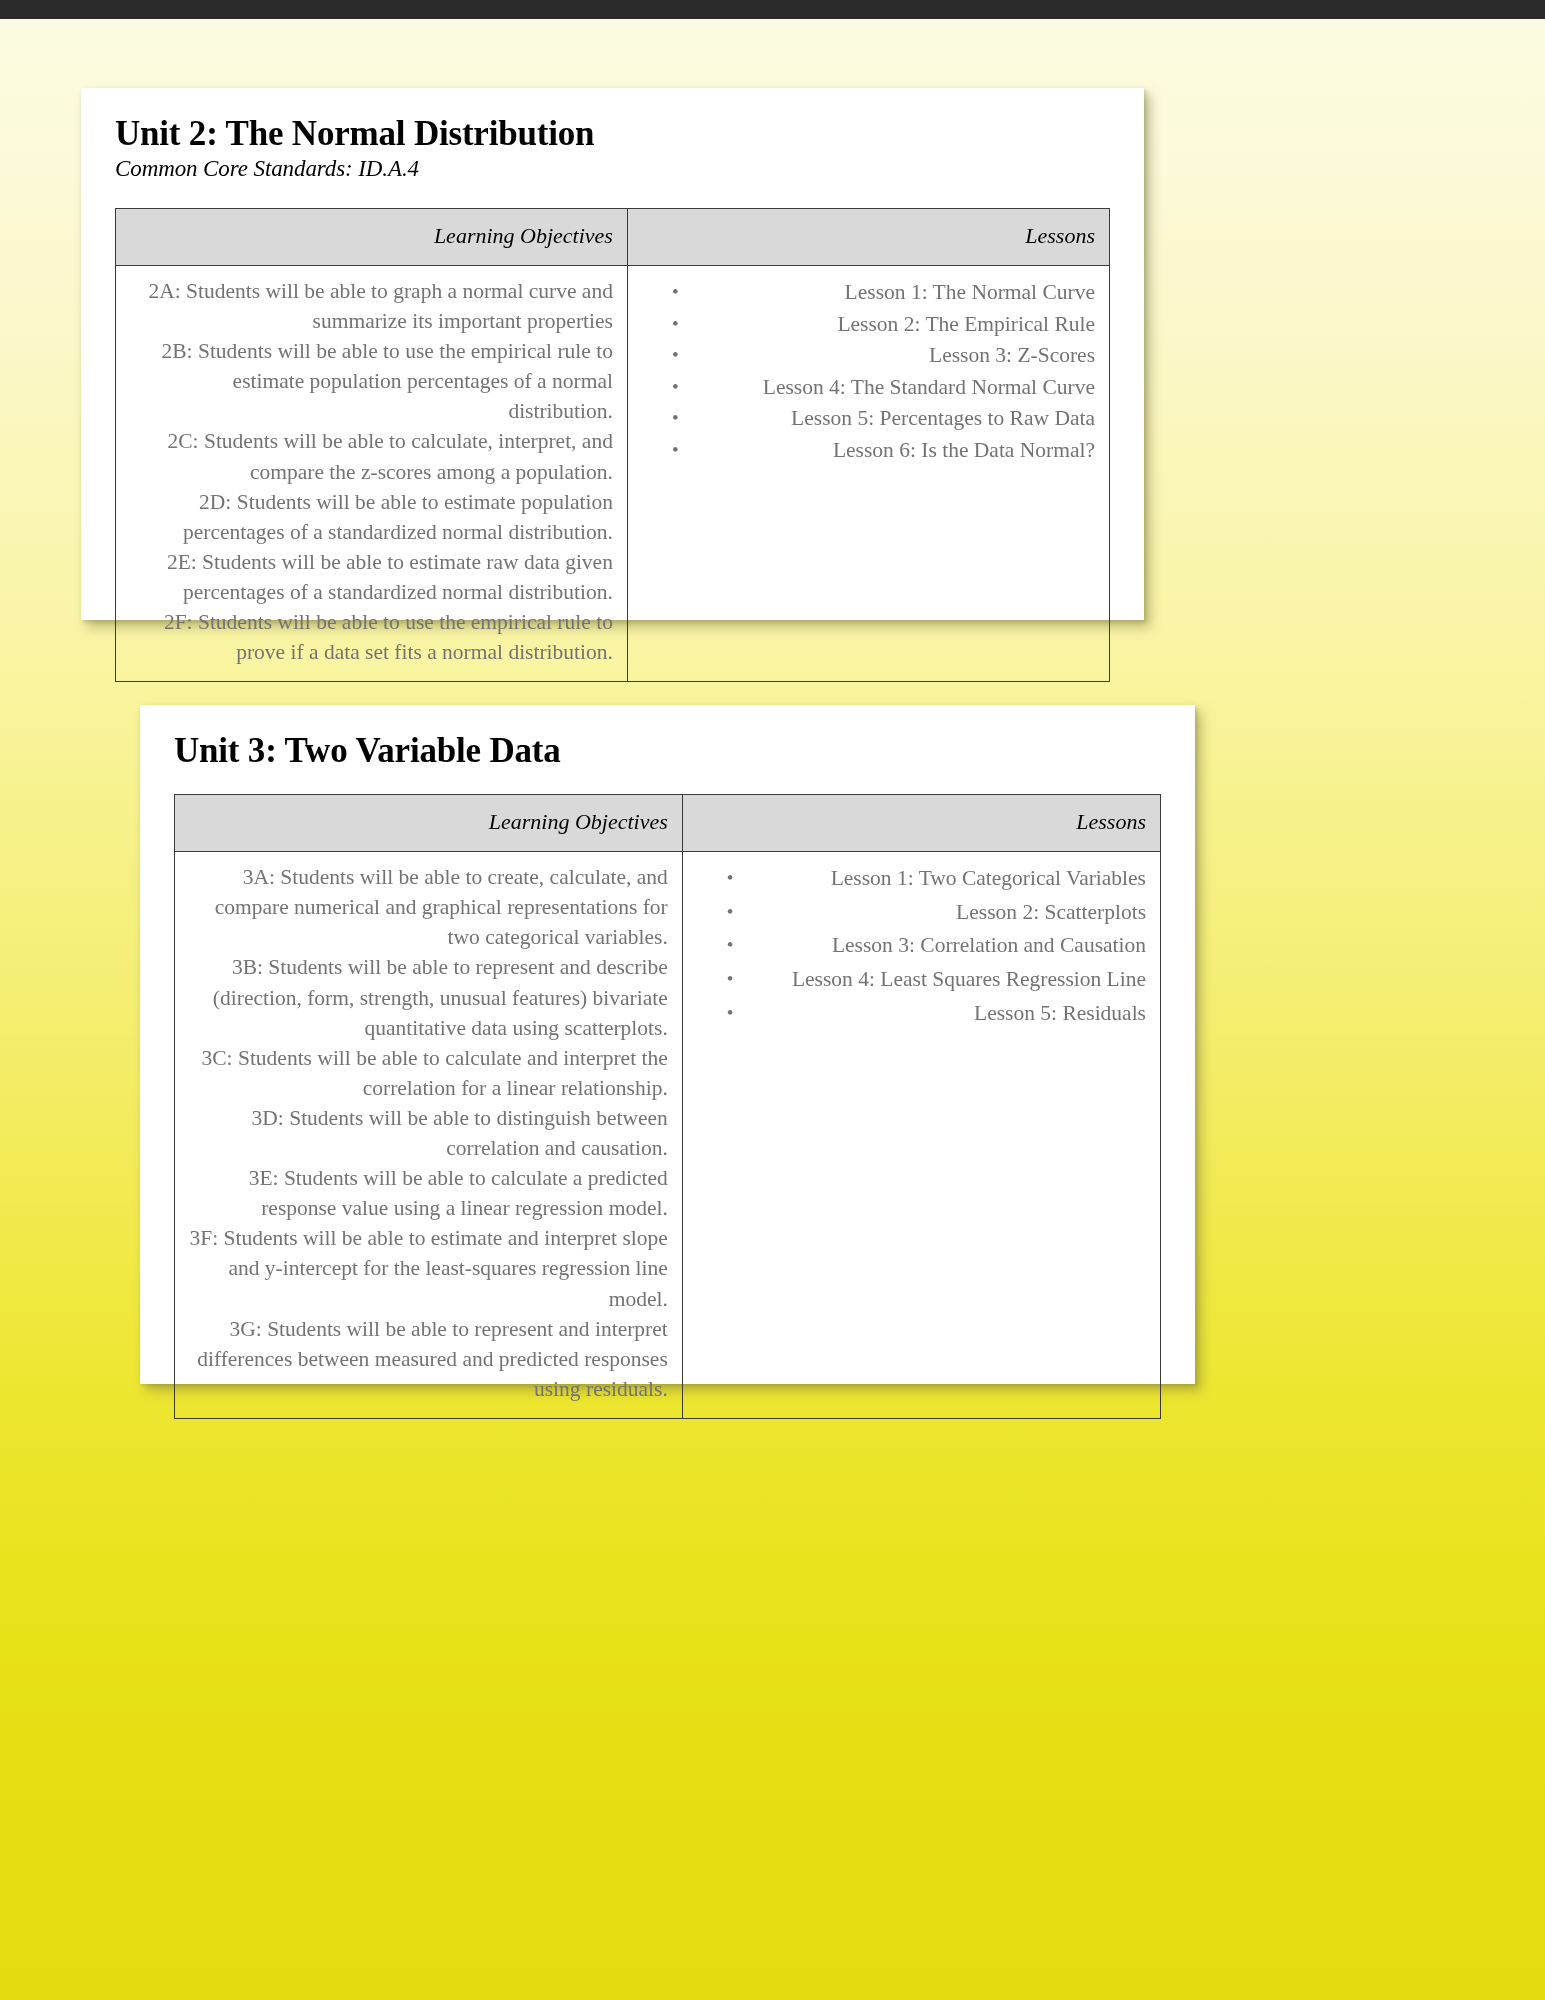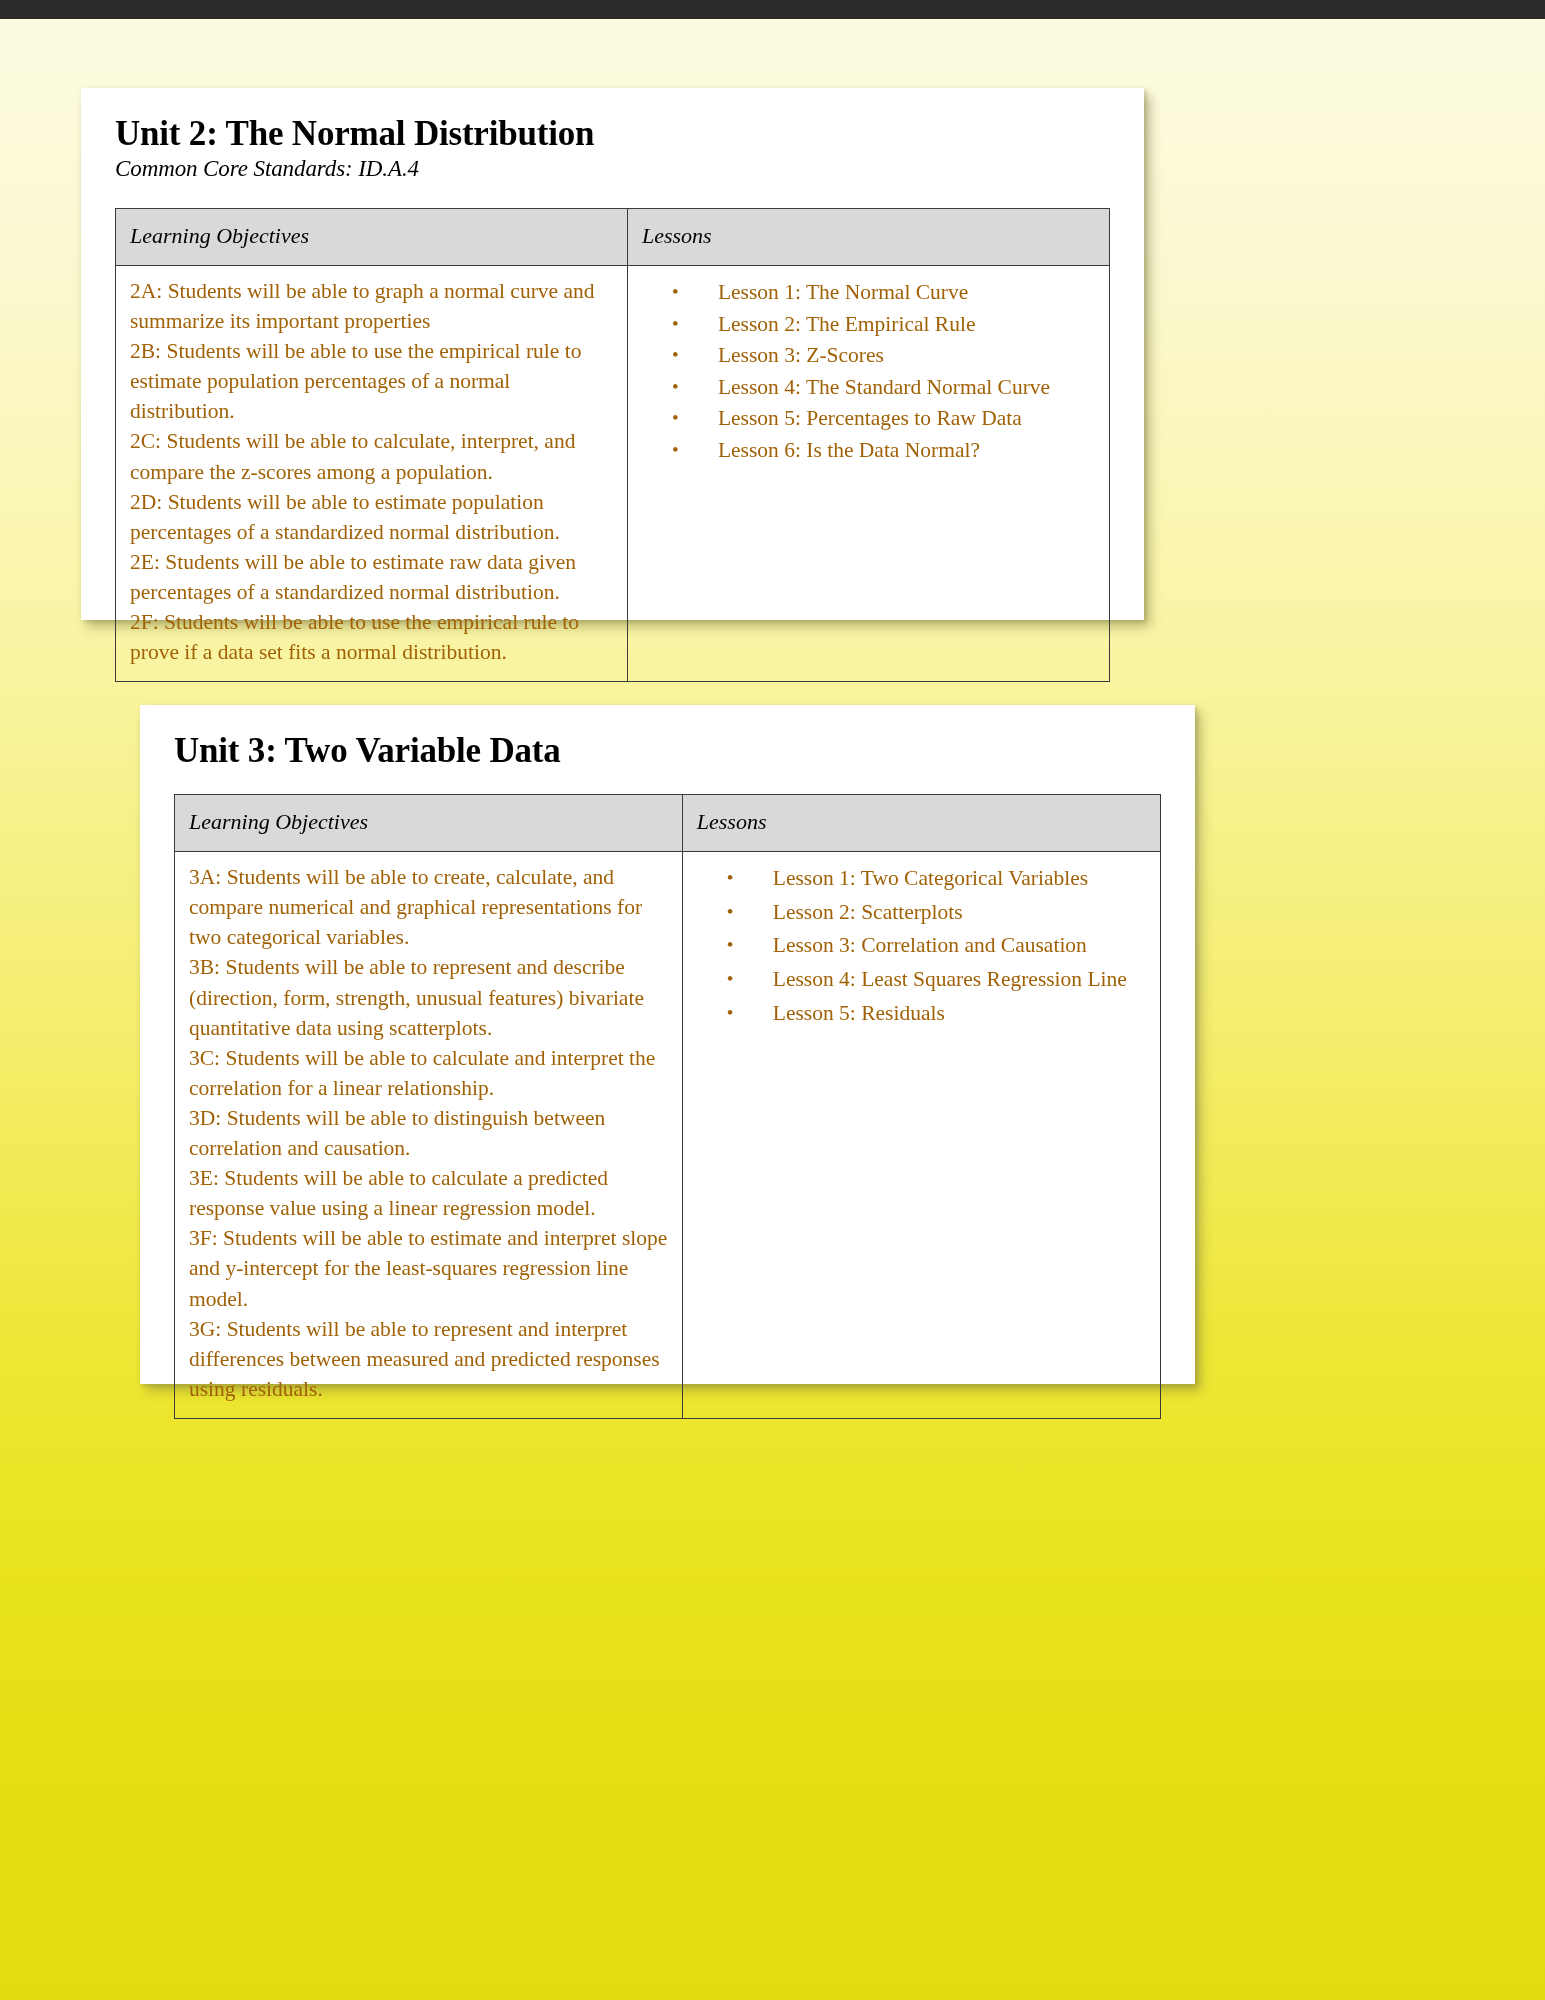--- a/index.html
+++ b/index.html
@@ -89,37 +89,37 @@
     border-collapse: collapse;
     width: 100%;
     border: 1.6px solid #3a3a3a;
     table-layout: fixed;
   }
 
   .unit-table th,
   .unit-table td {
     border: 1.3px solid #3a3a3a;
     vertical-align: top;
-    text-align: left;
+    text-align: right;
   }
 
   .unit-table th {
     background: #d9d9d9;
     font-style: italic;
     font-weight: normal;
     font-size: 22px;
     padding: 14px 14px 16px 14px;
     color: #000;
   }
 
   .unit-table td {
     padding: 10px 14px 14px 14px;
     font-size: 21.5px;
     line-height: 1.40;
-    color: #a16207;
+    color: #737373;
   }
 
   .col-objectives { width: 51.5%; }
   .col-lessons { width: 48.5%; }
 
   .obj-line {
     display: block;
   }
 
   .lesson-list {

